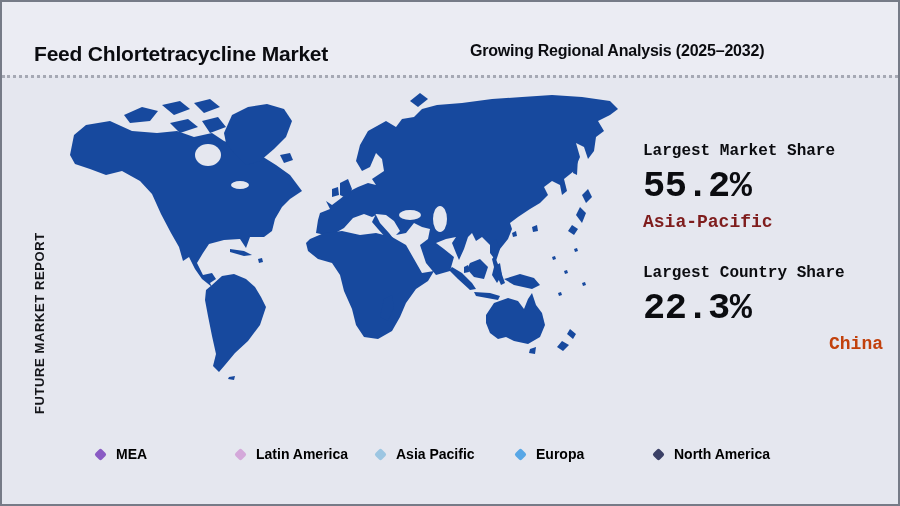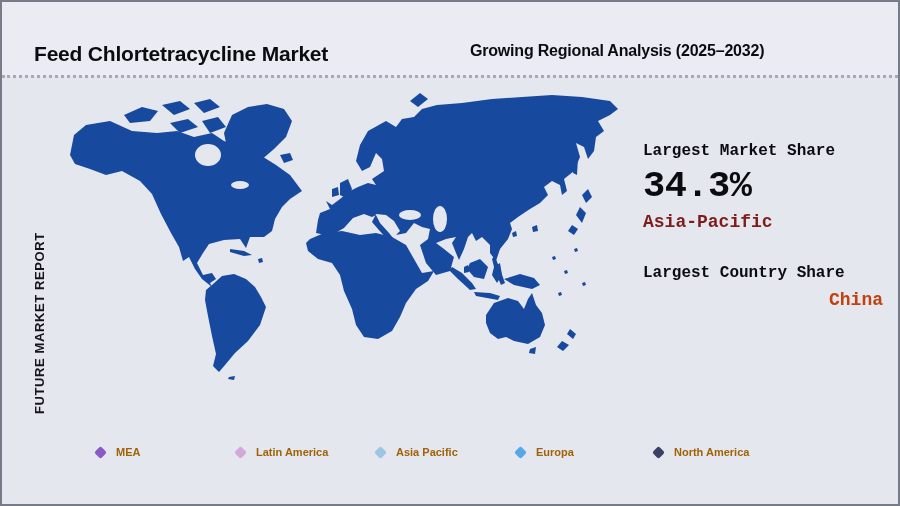--- a/index.html
+++ b/index.html
@@ -29,21 +29,21 @@
   }
   .map{position:absolute;left:60px;top:85px;width:565px;height:330px;}
   .stat{position:absolute;left:641px;width:240px;font-family:Liberation Mono, monospace;}
   .stat-0{top:140px;}
   .stat-1{top:262px;}
   .stat-label{font-size:16px;font-weight:bold;color:#0b0c10;margin-bottom:8px;}
   .stat-value{font-size:37px;font-weight:bold;letter-spacing:-0.5px;color:#0b0c10;line-height:1.0;margin-bottom:7px;}
   .stat-region{font-size:18px;font-weight:bold;}
   .legend{position:absolute;left:0;top:444px;width:100%;height:26px;}
   .legend-item{position:absolute;top:0;display:flex;align-items:center;gap:11px;}
-  .legend-item .label{font-size:11px;font-weight:bold;color:#a16207;white-space:nowrap;text-align:right;}
+  .legend-item .label{font-size:14px;font-weight:bold;color:#000000;white-space:nowrap;text-align:right;}
   .dot{width:9px;height:9px;border-radius:2px;transform:rotate(45deg);flex:0 0 auto;}
   .li-0{left:94px;}
   .li-1{left:234px;}
   .li-2{left:374px;}
   .li-3{left:514px;}
   .li-4{left:652px;}
 </style>
 </head>
 <body>
 
@@ -97,26 +97,27 @@
     <path class="land" d="M508,242 L514,247 L511,252 L505,247 Z M500,254 L507,258 L501,264 L495,260 Z" fill="#17499e"></path>
 
     <ellipse class="water" cx="146" cy="68" rx="13" ry="11" fill="#e5e7ef"></ellipse>
     <ellipse class="water" cx="178" cy="98" rx="9" ry="4" fill="#e5e7ef"></ellipse>
     <ellipse class="water" cx="348" cy="128" rx="11" ry="5" fill="#e5e7ef"></ellipse>
     <ellipse class="water" cx="378" cy="132" rx="7" ry="13" fill="#e5e7ef"></ellipse>
   </svg>
 
   <div class="stat stat-0">
     <div class="stat-label">Largest Market Share</div>
-    <div class="stat-value">34.3%</div>
+    <div class="stat-value">55.2%</div>
     <div class="stat-region accent" style="color: #7f1d1d;">Asia-Pacific</div>
   </div>
 
   <div class="stat stat-1">
     <div class="stat-label">Largest Country Share</div>
+    <div class="stat-value">22.3%</div>
     <div class="stat-region accent" style="color: #c2410c; text-align: right;">China</div>
   </div>
 
   <div class="legend">
     <div class="legend-item li-0">
       <span class="dot" style="background: rgb(138, 91, 196);"></span>
       <span class="label">MEA</span>
     </div>
     <div class="legend-item li-1">
       <span class="dot" style="background: rgb(212, 168, 218);"></span>

